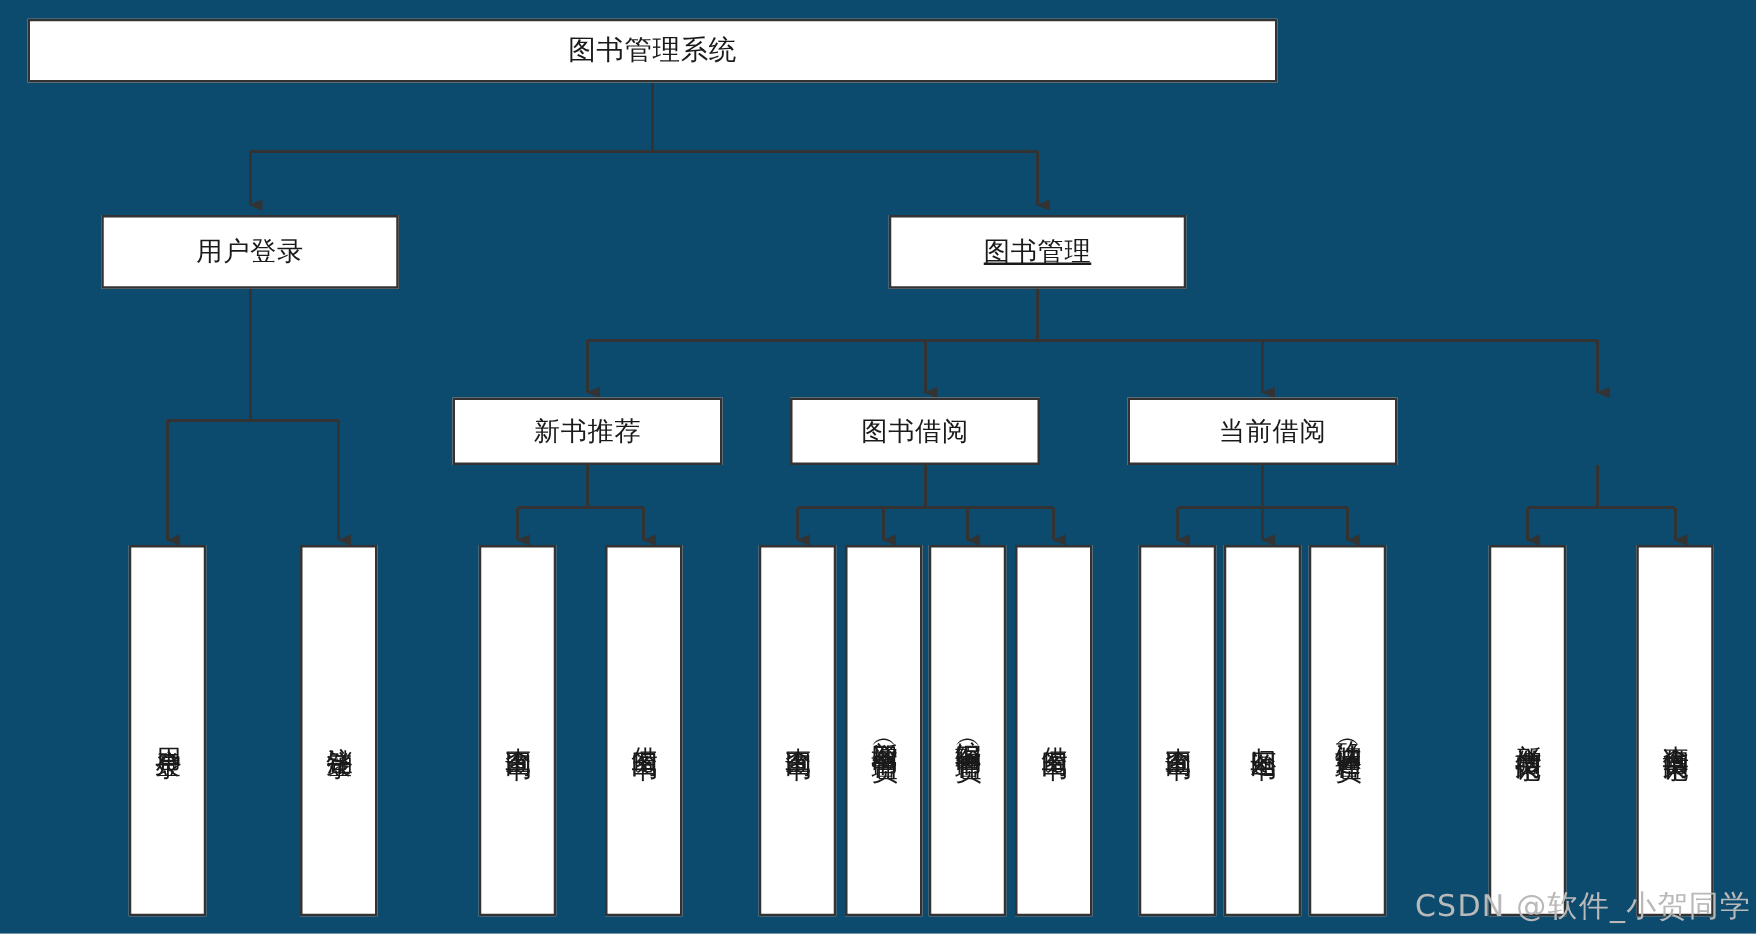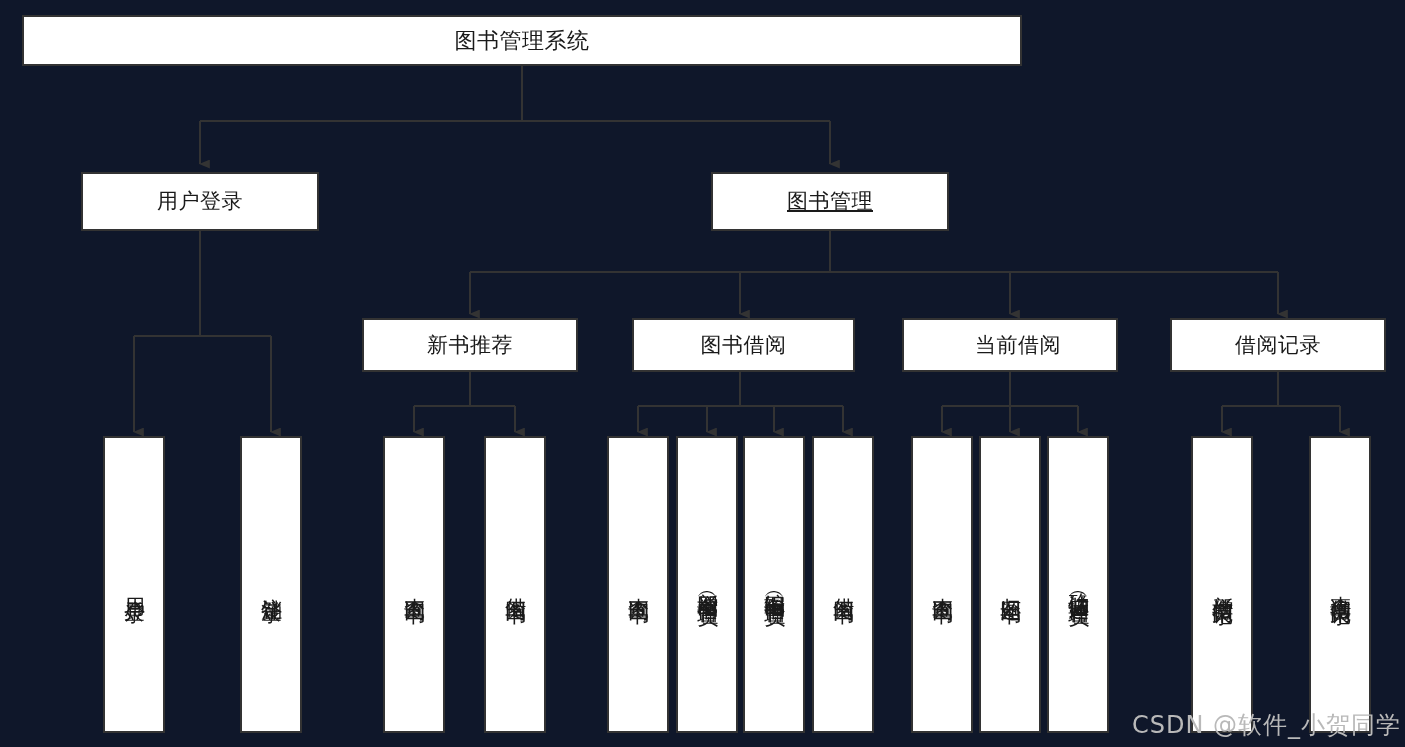--- a/index.html
+++ b/index.html
@@ -8,21 +8,21 @@
     padding: 0;
     background: #ffffff;
   }
   body {
     font-family: "DejaVu Sans", "Liberation Sans", sans-serif;
   }
   #canvas {
     position: relative;
     width: 1405px;
     height: 747px;
-    background: #0f172a;
+    background: #0c4a6e;
     overflow: hidden;
   }
   #wires {
     position: absolute;
     left: 0;
     top: 0;
     width: 1405px;
     height: 747px;
     pointer-events: none;
   }
@@ -133,31 +133,28 @@
   </div>
 
   <div class="node branch" style="left:711px; top:172px; width:238px; height:59px;text-decoration:underline;">
     <span class="node-label">图书管理</span>
   </div>
 
   <div class="node branch" style="left:362px; top:318px; width:216px; height:54px;">
     <span class="node-label">新书推荐</span>
   </div>
 
-  <div class="node branch" style="left:632px; top:318px; width:223px; height:54px;">
+  <div class="node branch" style="left:632px; top:318px; width:200px; height:54px;">
     <span class="node-label">图书借阅</span>
   </div>
 
   <div class="node branch" style="left:902px; top:318px; width:216px; height:54px;padding-left:16px;">
     <span class="node-label">当前借阅</span>
   </div>
 
-  <div class="node branch" style="left:1170px; top:318px; width:216px; height:54px;">
-    <span class="node-label">借阅记录</span>
-  </div>
 
   <div class="node leaf" style="left:103px; top:436px; width:62px; height:297px;">
     <span class="node-label">用户登录</span>
   </div>
 
   <div class="node leaf" style="left:240px; top:436px; width:62px; height:297px;">
     <span class="node-label">注销登录</span>
   </div>
 
   <div class="node leaf" style="left:383px; top:436px; width:62px; height:297px;">

